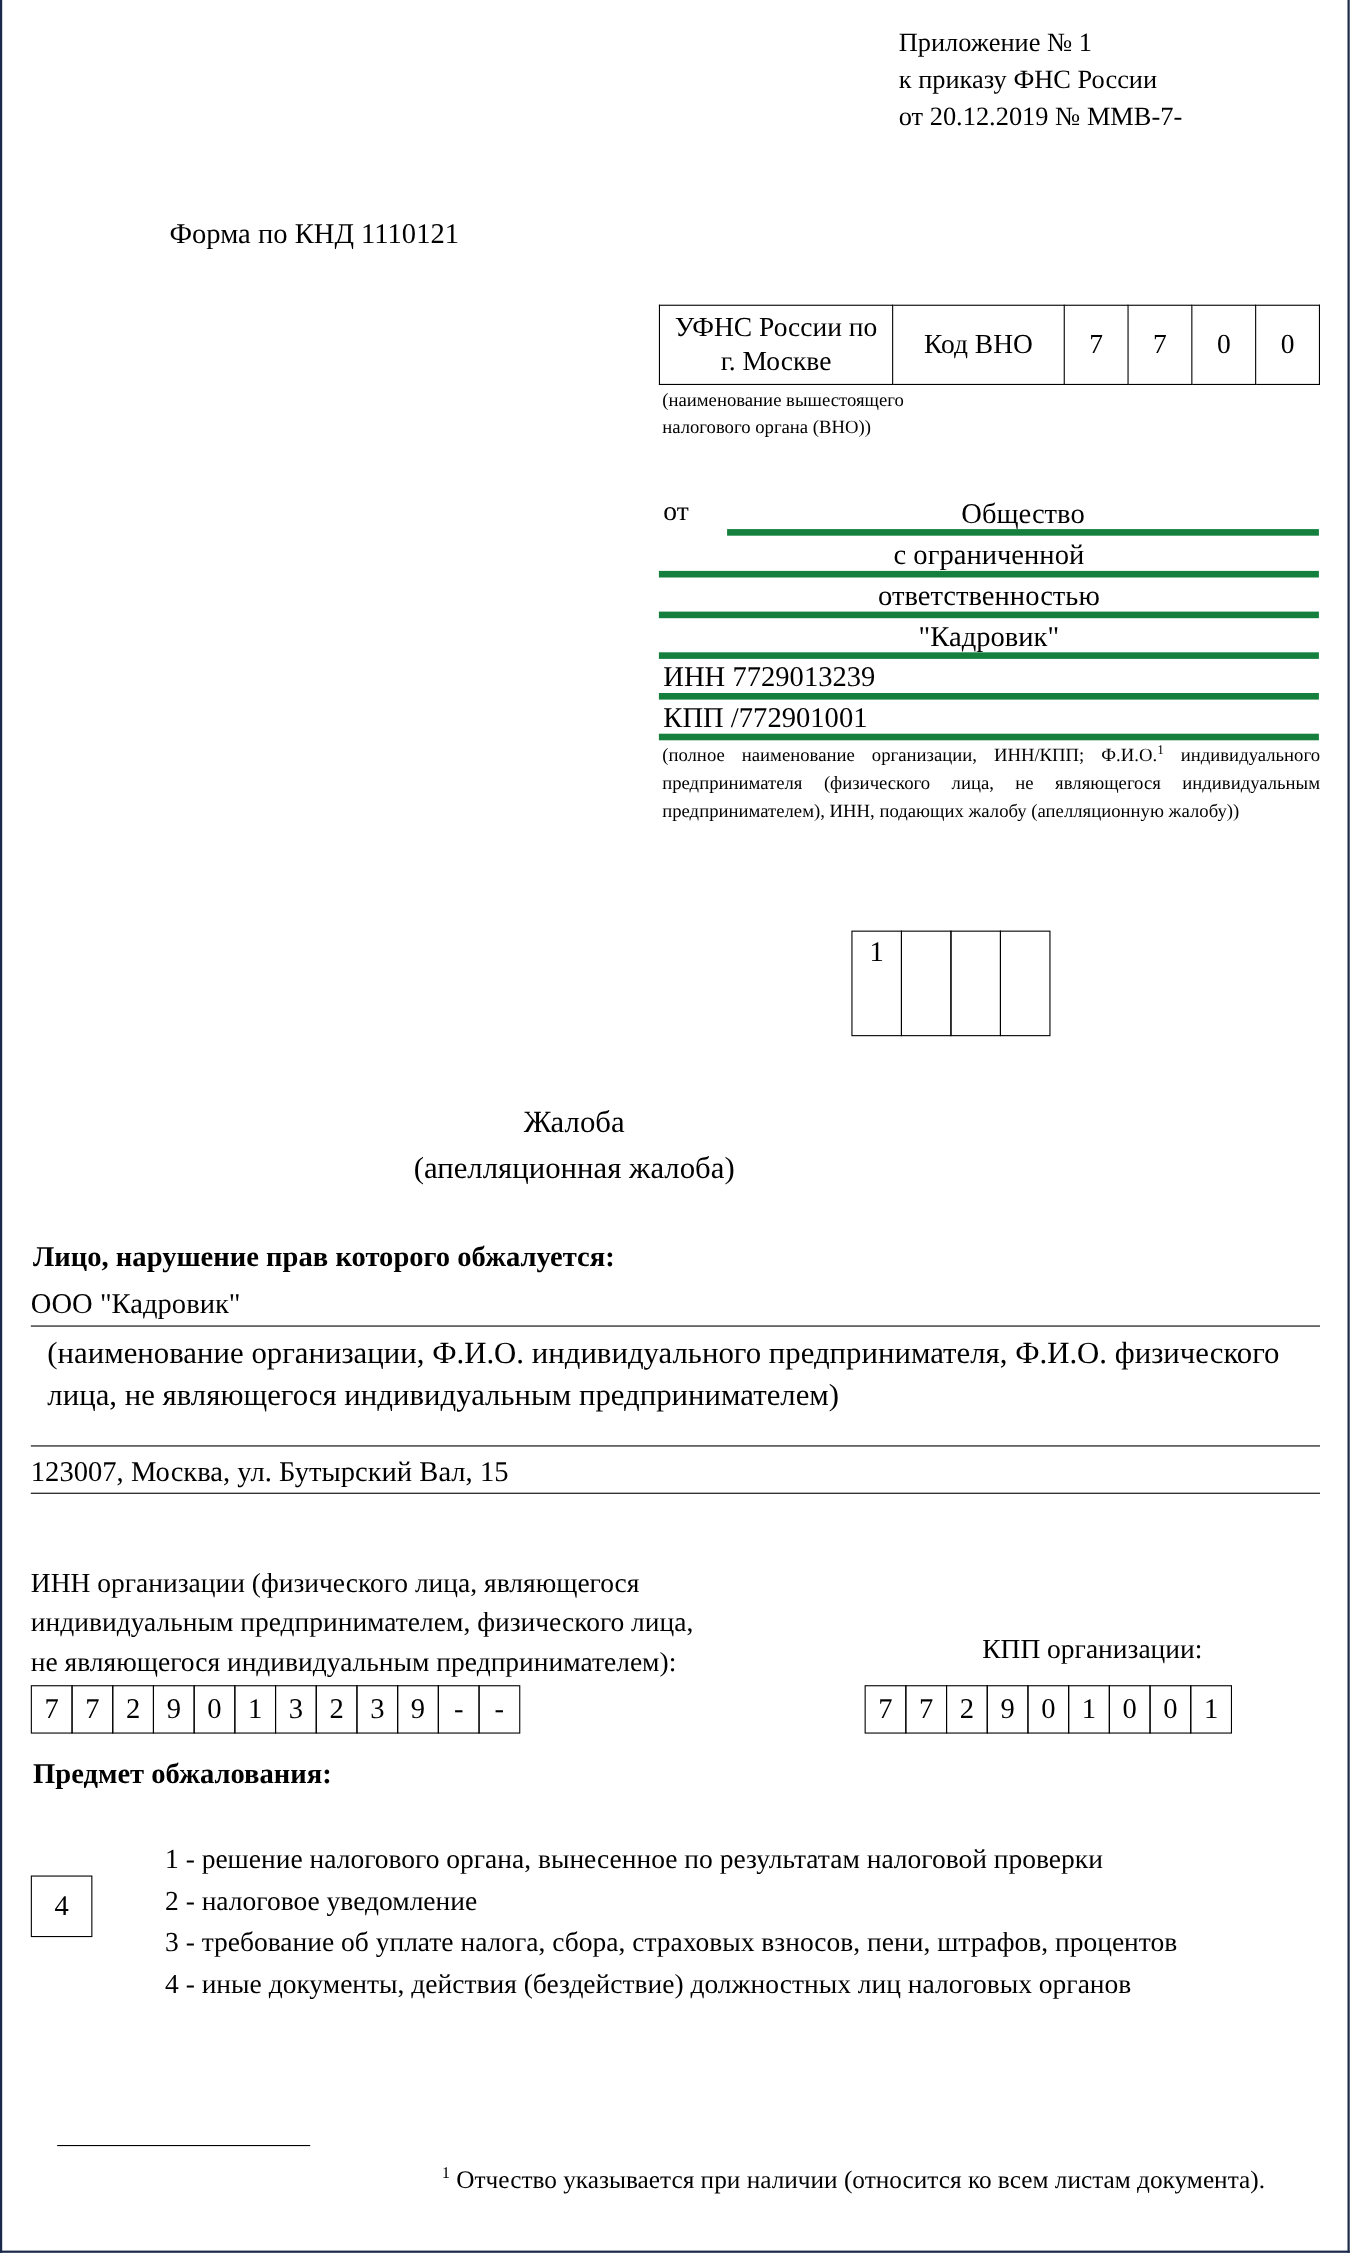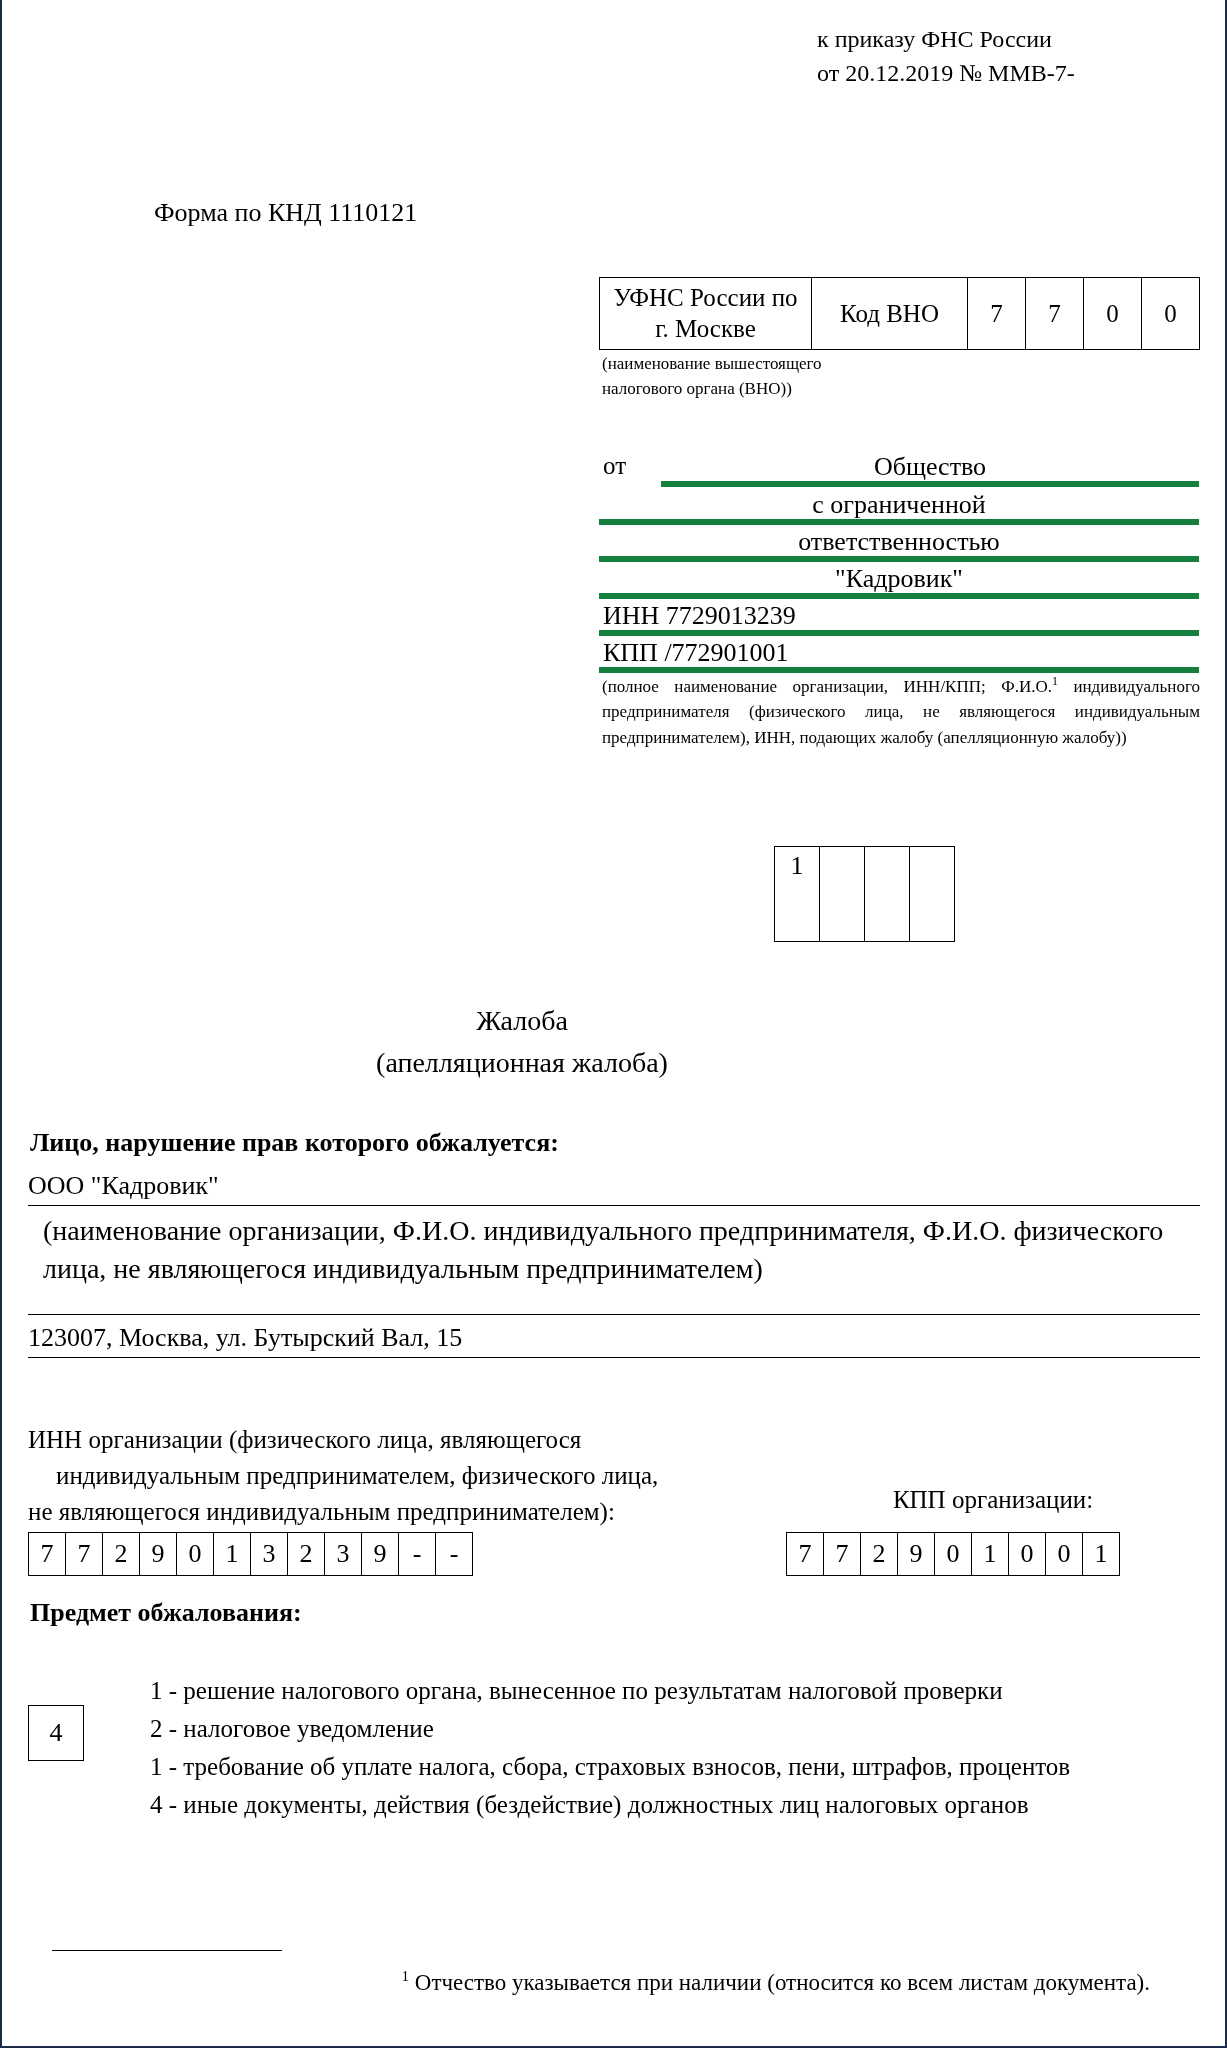--- a/index.html
+++ b/index.html
@@ -258,20 +258,21 @@
     text-align: right;
   }
   .footnote sup { font-size: 15px; }
 </style>
 </head>
 <body>
 
 <div class="page">
 
   <div class="doc-header">
+    <div>Приложение № 1</div>
     <div>к приказу ФНС России</div>
     <div>от 20.12.2019 № ММВ-7-</div>
   </div>
 
   <div class="form-code">Форма по КНД 1110121</div>
 
   <table class="vno-table">
     <tbody>
         <tr>
       <td class="vno-name">УФНС России по г. Москве</td>
@@ -312,21 +313,21 @@
   </div>
 
   <div class="sec-head" style="top:1128px;">Лицо, нарушение прав которого обжалуется:</div>
   <div class="field-line" style="top:1170px;">ООО "Кадровик"</div>
   <div class="field-caption" style="top:1212px;">(наименование организации, Ф.И.О. индивидуального предпринимателя, Ф.И.О. физического лица, не являющегося индивидуальным предпринимателем)</div>
 
   <div class="rule" style="top:1314px;"></div>
   <div class="field-line" style="top:1322px;">123007, Москва, ул. Бутырский Вал, 15</div>
 
   <div class="plain-line" style="top:1422px;">ИНН организации (физического лица, являющегося</div>
-  <div class="plain-line" style="top:1458px;margin-left:28px;">индивидуальным предпринимателем, физического лица,</div>
+  <div class="plain-line" style="top:1458px;">индивидуальным предпринимателем, физического лица,</div>
   <div class="plain-line" style="top:1494px;">не являющегося индивидуальным предпринимателем):</div>
   <div class="kpp-head">КПП организации:</div>
 
   <div class="digit-strip inn-strip">
     <div class="cell">7</div>
     <div class="cell">7</div>
     <div class="cell">2</div>
     <div class="cell">9</div>
     <div class="cell">0</div>
     <div class="cell">1</div>
@@ -348,20 +349,20 @@
     <div class="cell">0</div>
     <div class="cell">0</div>
     <div class="cell">1</div>
   </div>
 
   <div class="sec-head" style="top:1598px;">Предмет обжалования:</div>
   <div class="subject-box">4</div>
   <div class="subject-list">
     <div>1 - решение налогового органа, вынесенное по результатам налоговой проверки</div>
     <div>2 - налоговое уведомление</div>
-    <div>1 - требование об уплате налога, сбора, страховых взносов, пени, штрафов, процентов</div>
+    <div>3 - требование об уплате налога, сбора, страховых взносов, пени, штрафов, процентов</div>
     <div>4 - иные документы, действия (бездействие) должностных лиц налоговых органов</div>
   </div>
 
   <div class="foot-rule"></div>
   <div class="footnote"><sup>1</sup>&nbsp;<span>Отчество указывается при наличии (относится ко всем листам документа).</span></div>
 
 </div>
 
 </body></html>

